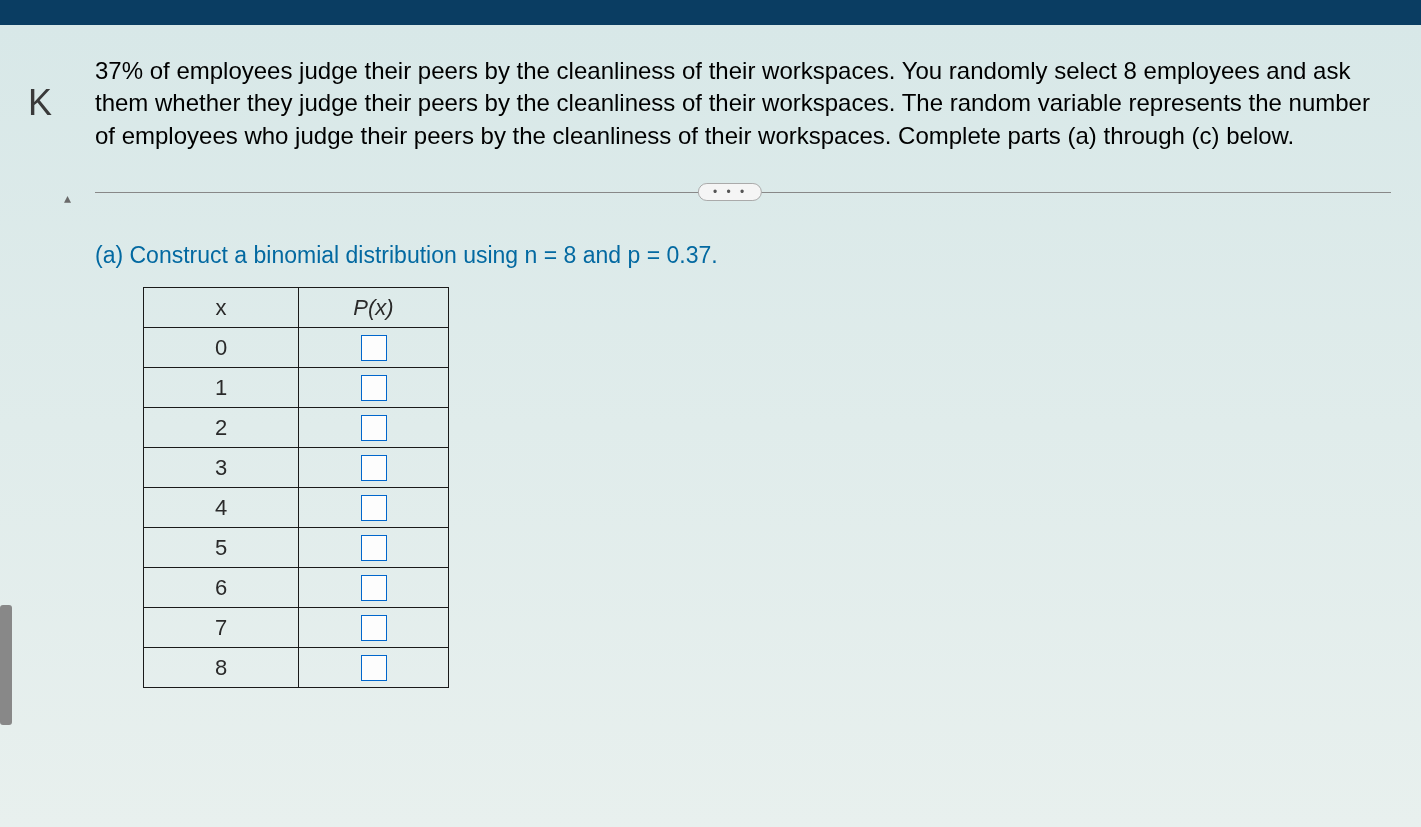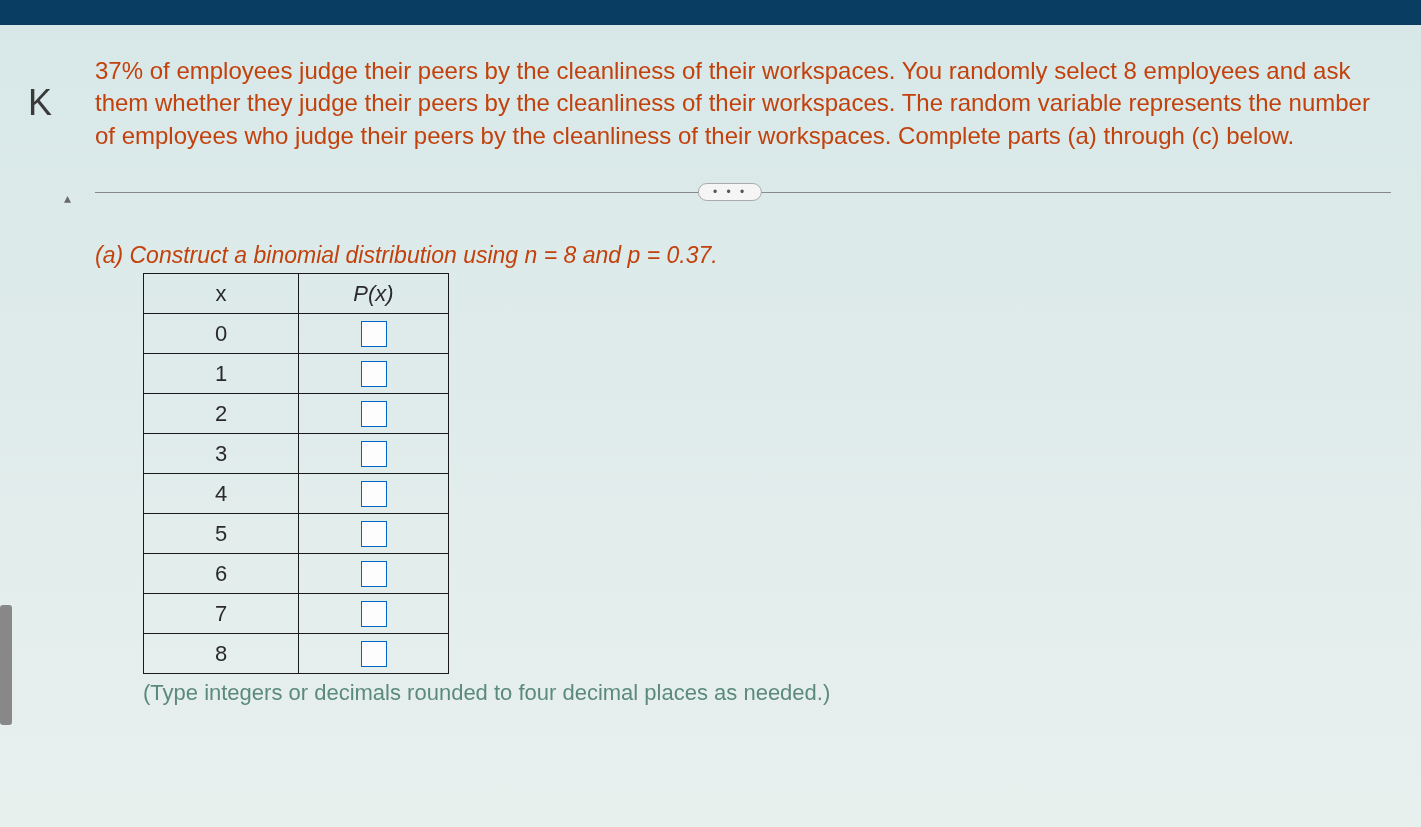--- a/index.html
+++ b/index.html
@@ -62,21 +62,21 @@
       color: #6a6a6a;
       font-size: 14px;
     }
     .main-content {
       flex: 1;
       padding: 30px 30px 0 15px;
     }
     .problem-text {
       font-size: 24px;
       line-height: 1.35;
-      color: #c2410c;
+      color: #000000;
       margin-bottom: 30px;
     }
     .divider-row {
       position: relative;
       height: 20px;
       margin-bottom: 40px;
       display: flex;
       align-items: center;
     }
     .divider-line {
@@ -92,23 +92,22 @@
       border: 1px solid #aaa;
       border-radius: 12px;
       padding: 1px 14px;
       font-size: 12px;
       color: #555;
       letter-spacing: 3px;
       cursor: pointer;
     }
     .part-label {
       font-size: 23px;
-      color: #c2410c;
-      margin-bottom: 4px;
-      font-style: italic;
+      color: #0369a1;
+      margin-bottom: 18px;
     }
     .dist-table {
       border-collapse: collapse;
       margin-left: 48px;
     }
     .dist-table th,
     .dist-table td {
       border: 1.5px solid #1a1a1a;
       text-align: center;
       font-size: 22px;
@@ -202,15 +201,14 @@
         <td>7</td>
         <td><span class="input-box"></span></td>
       </tr>
       <tr>
         <td>8</td>
         <td><span class="input-box"></span></td>
       </tr>
     </tbody>
       </table>
 
-    <p class="hint-text">(Type integers or decimals rounded to four decimal places as needed.)</p>
   </div>
 </div>
 
 </body></html>

